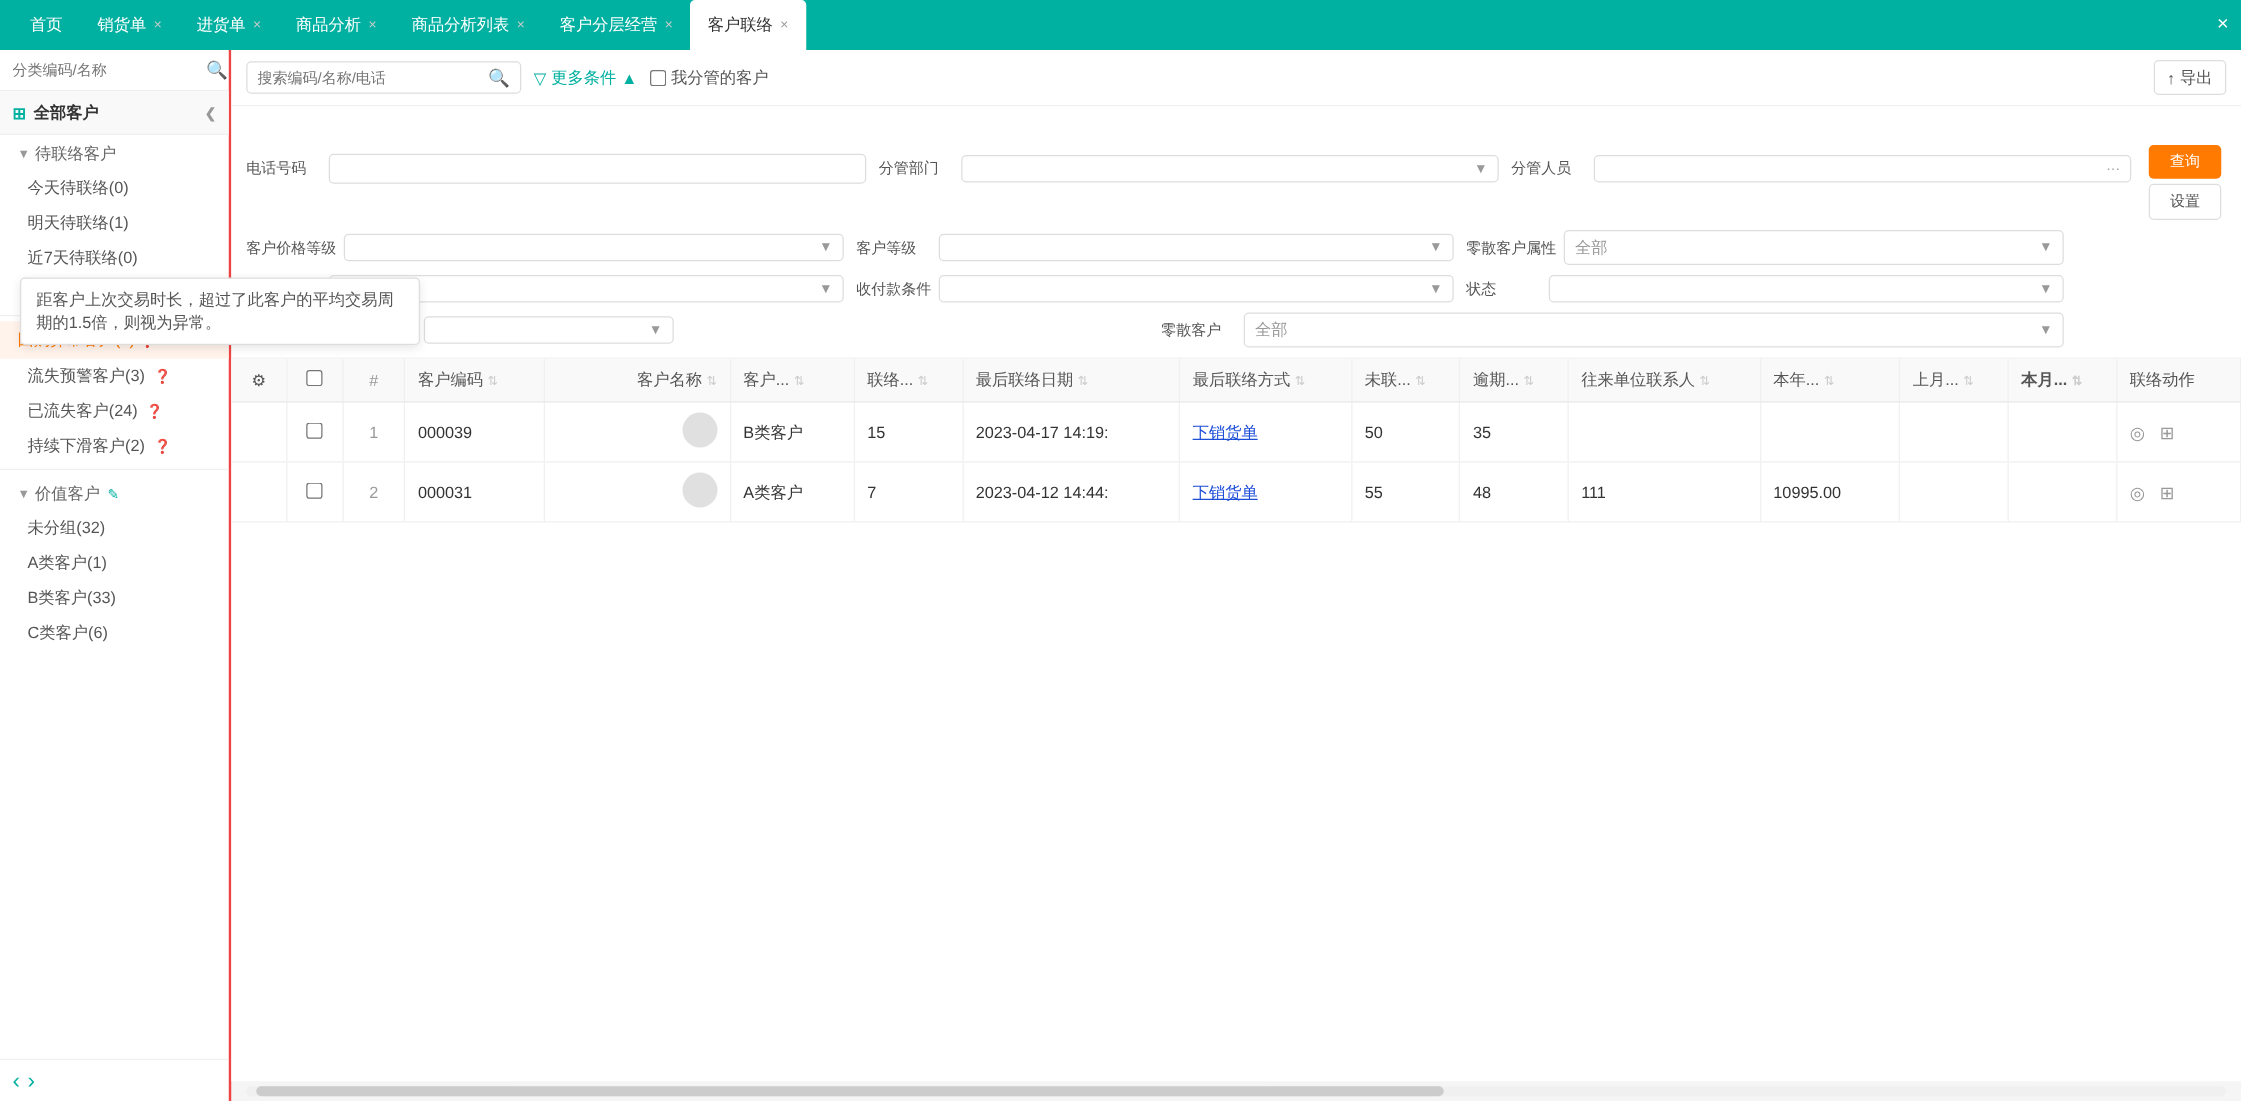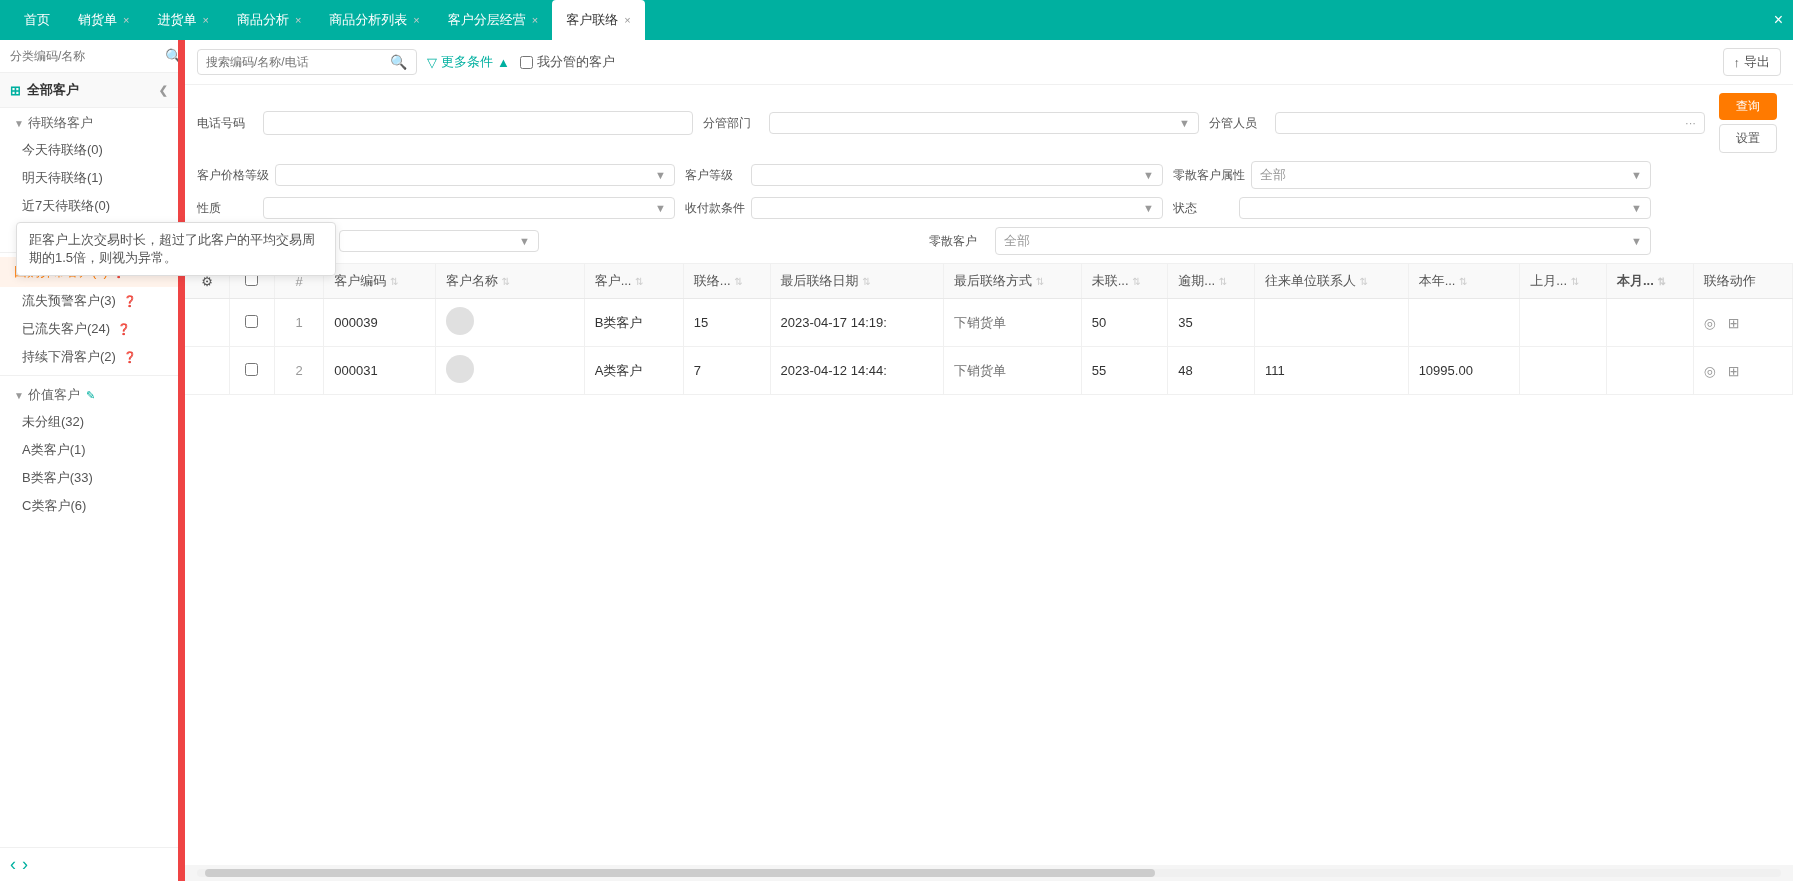--- a/index.html
+++ b/index.html
@@ -24,21 +24,21 @@
     .top-nav .nav-item.active .close-x { color: #999; }
     .top-nav-right {
       margin-left: auto; color: white; font-size: 16px; cursor: pointer;
     }
 
     
     .main-layout { display: flex; height: calc(881px - 40px); }
 
     
     .sidebar {
-      width: 185px; background: white; border-right: 7px solid #ef4444;
+      width: 185px; background: white; border-right: 2px solid #ef4444;
       display: flex; flex-direction: column; flex-shrink: 0; overflow-y: auto;
     }
     .sidebar-search {
       display: flex; align-items: center; padding: 8px 10px; border-bottom: 1px solid #f0f0f0;
     }
     .sidebar-search input {
       flex: 1; border: none; outline: none; font-size: 12px; color: #666;
     }
     .sidebar-search .search-icon { color: #999; font-size: 14px; cursor: pointer; }
 
@@ -112,21 +112,21 @@
       border: 1px solid #ddd; border-radius: 4px; padding: 4px 8px;
       background: white; cursor: pointer; font-size: 12px; color: #999;
     }
     .filter-select .arrow { color: #999; font-size: 11px; }
     .filter-input {
       flex: 1; border: 1px solid #ddd; border-radius: 4px; padding: 4px 8px;
       font-size: 12px; color: #333; outline: none;
     }
 
     .action-buttons {
-      display: flex; flex-direction: column; gap: 4px; padding: 0 4px;
+      display: flex; flex-direction: column; gap: 4px; padding: 0 4px; margin-top: 23px;
     }
     .btn-query {
       background: #ff7a00; color: white; border: none; border-radius: 4px;
       padding: 5px 16px; cursor: pointer; font-size: 12px; white-space: nowrap;
     }
     .btn-settings {
       background: white; color: #555; border: 1px solid #ddd; border-radius: 4px;
       padding: 5px 16px; cursor: pointer; font-size: 12px; white-space: nowrap;
     }
 
@@ -141,35 +141,35 @@
     }
     tbody tr { border-bottom: 1px solid #f0f0f0; }
     tbody td {
       padding: 8px 10px; color: #333; white-space: nowrap;
       border-right: 1px solid #f0f0f0;
     }
     .col-settings { width: 36px; text-align: center; }
     .col-checkbox { width: 36px; text-align: center; }
     .col-num { width: 40px; text-align: center; color: #999; }
     .col-code { width: 90px; }
-    .col-name { width: 120px; }
+    .col-name { width: 120px; text-align: right; }
     .col-type { width: 80px; }
     .col-contact { width: 70px; }
     .col-last-date { width: 140px; }
     .col-last-way { width: 100px; }
     .col-uncontact { width: 60px; }
     .col-overdue { width: 60px; }
     .col-contact-person { width: 100px; }
     .col-this-year { width: 90px; }
     .col-last-month { width: 70px; }
     .col-this-month { width: 70px; font-weight: bold; }
     .col-action { width: 80px; }
 
     .sort-icon { color: #ccc; font-size: 10px; }
-    .link-text { color: #737373; cursor: pointer; }
+    .link-text { color: #1d4ed8; text-decoration: underline; cursor: pointer; }
     .avatar-placeholder {
       width: 28px; height: 28px; background: #e0e0e0; border-radius: 50%; display: inline-block;
     }
 
     
     .pagination {
       display: flex; align-items: center; justify-content: flex-end;
       padding: 10px 16px; background: white; border-top: 1px solid #f0f0f0; gap: 8px;
     }
     .pagination span { font-size: 12px; color: #555; }

